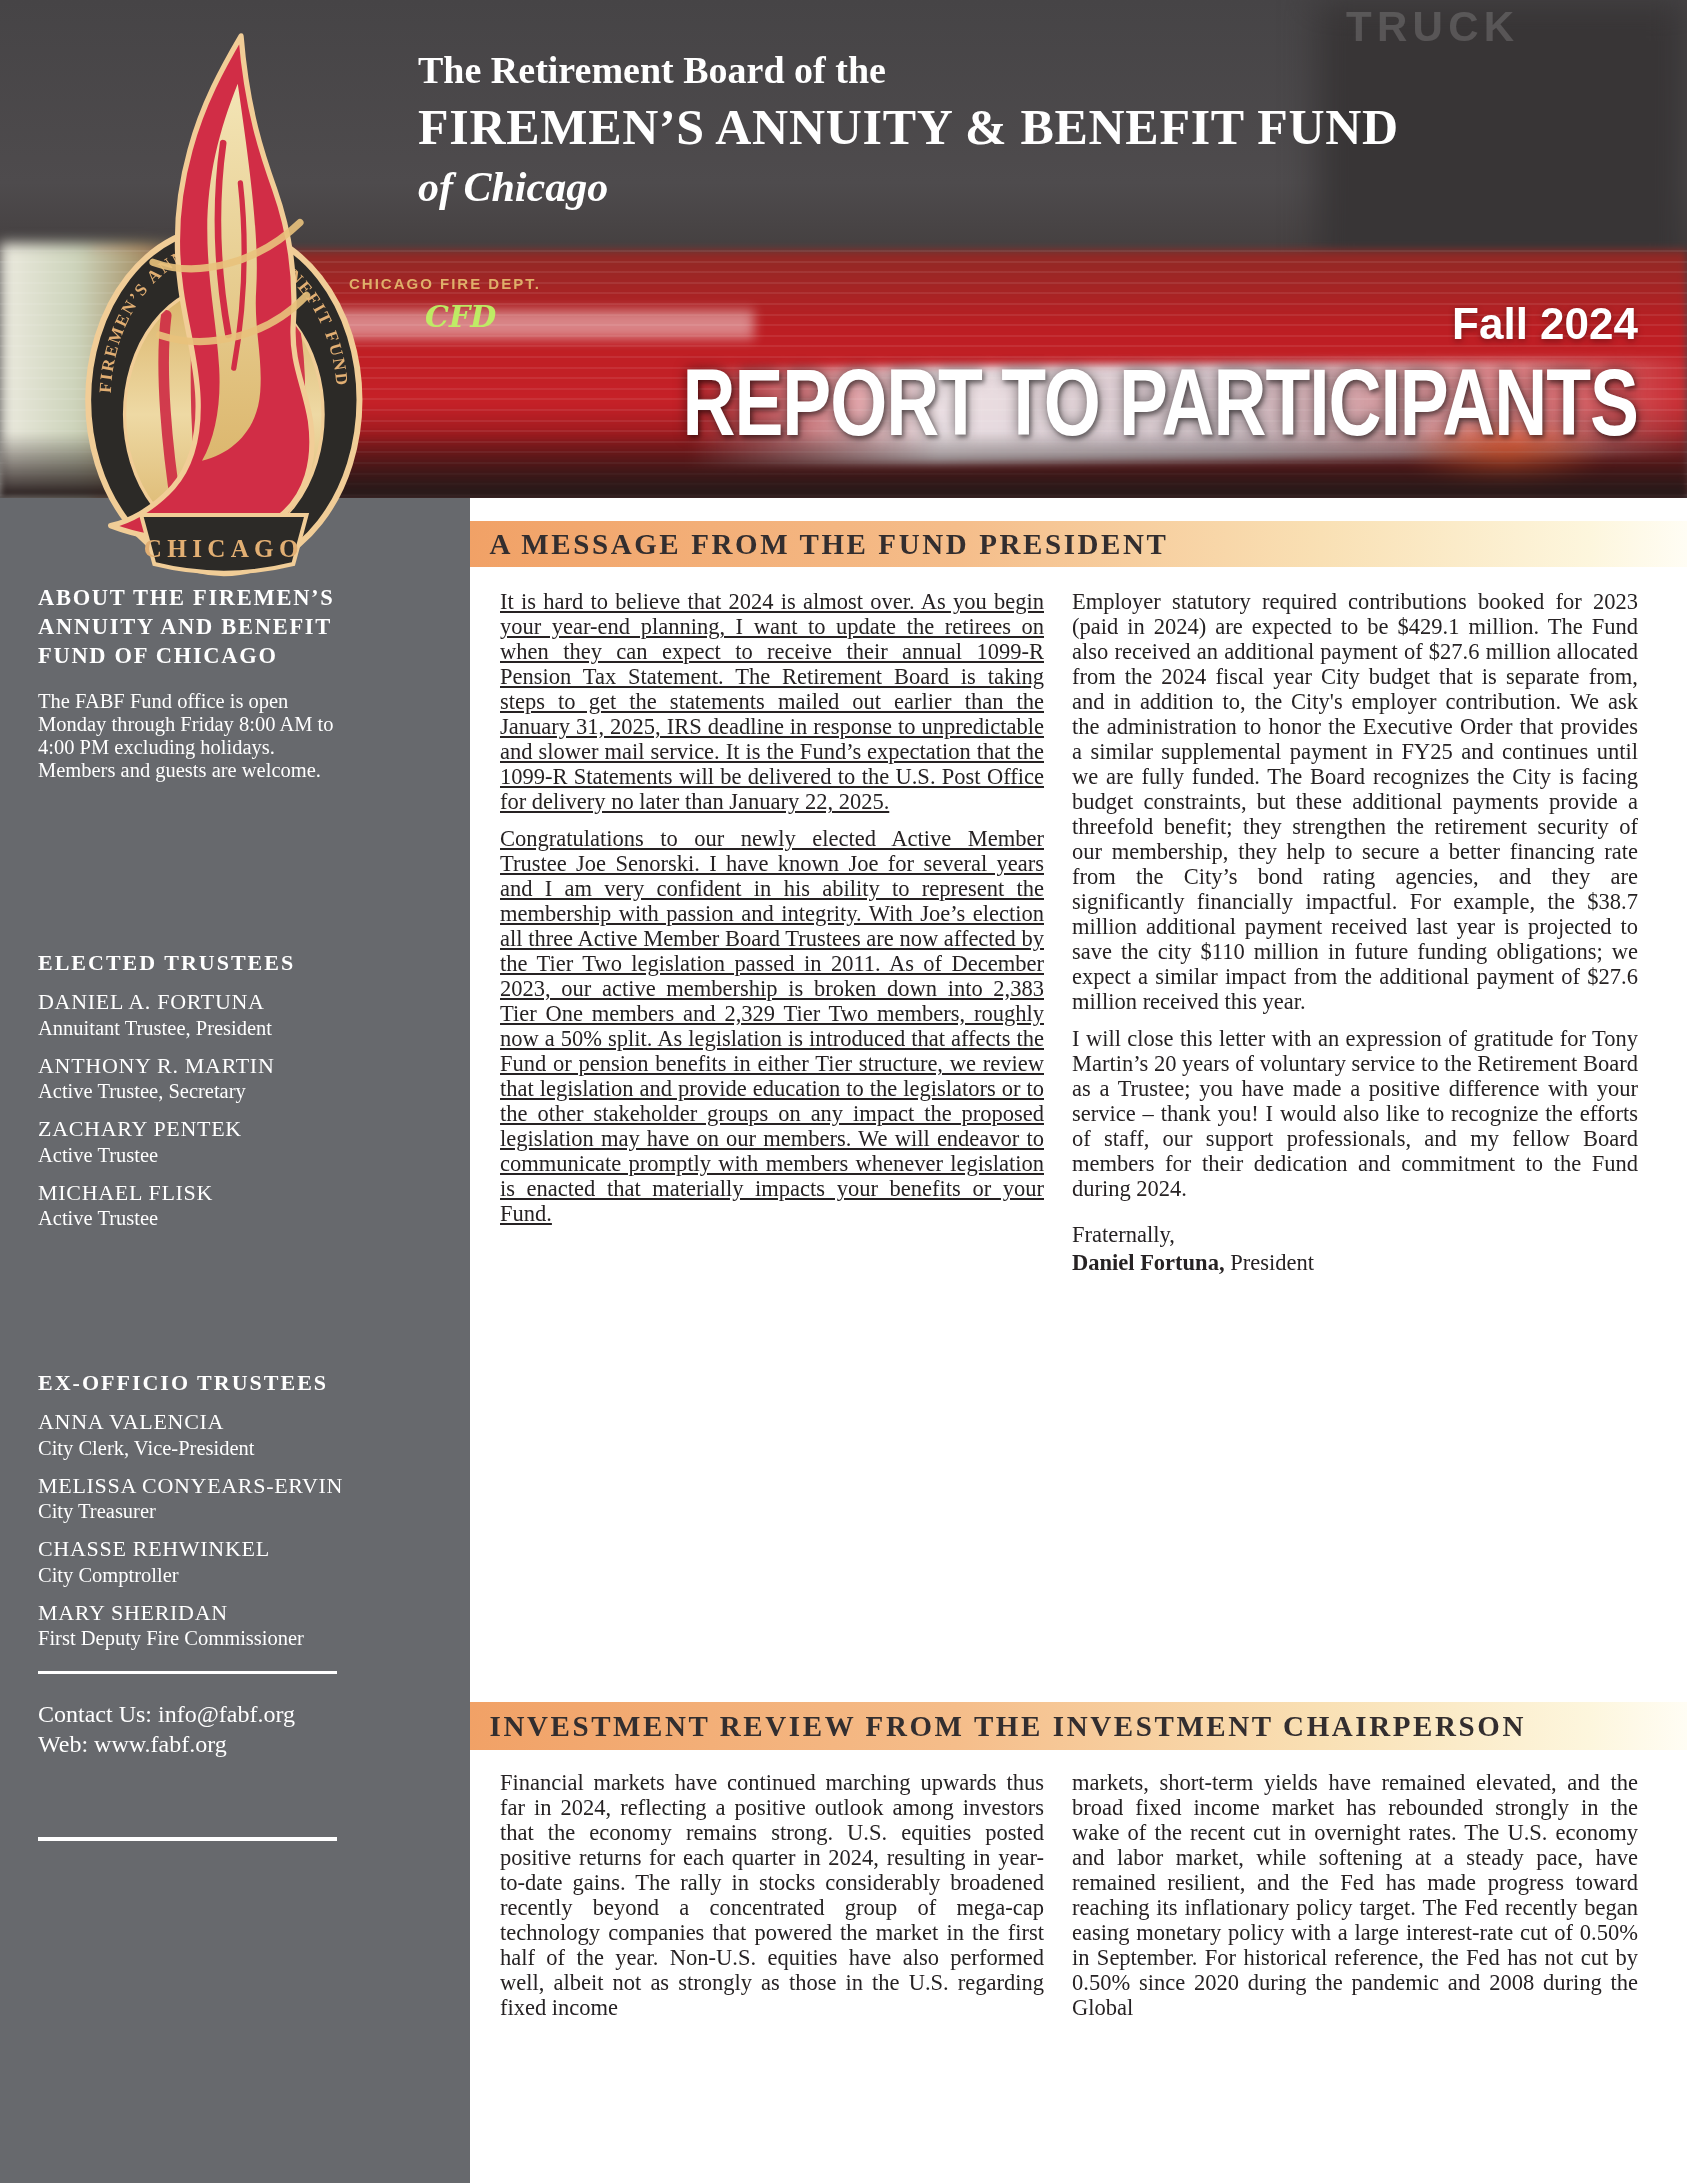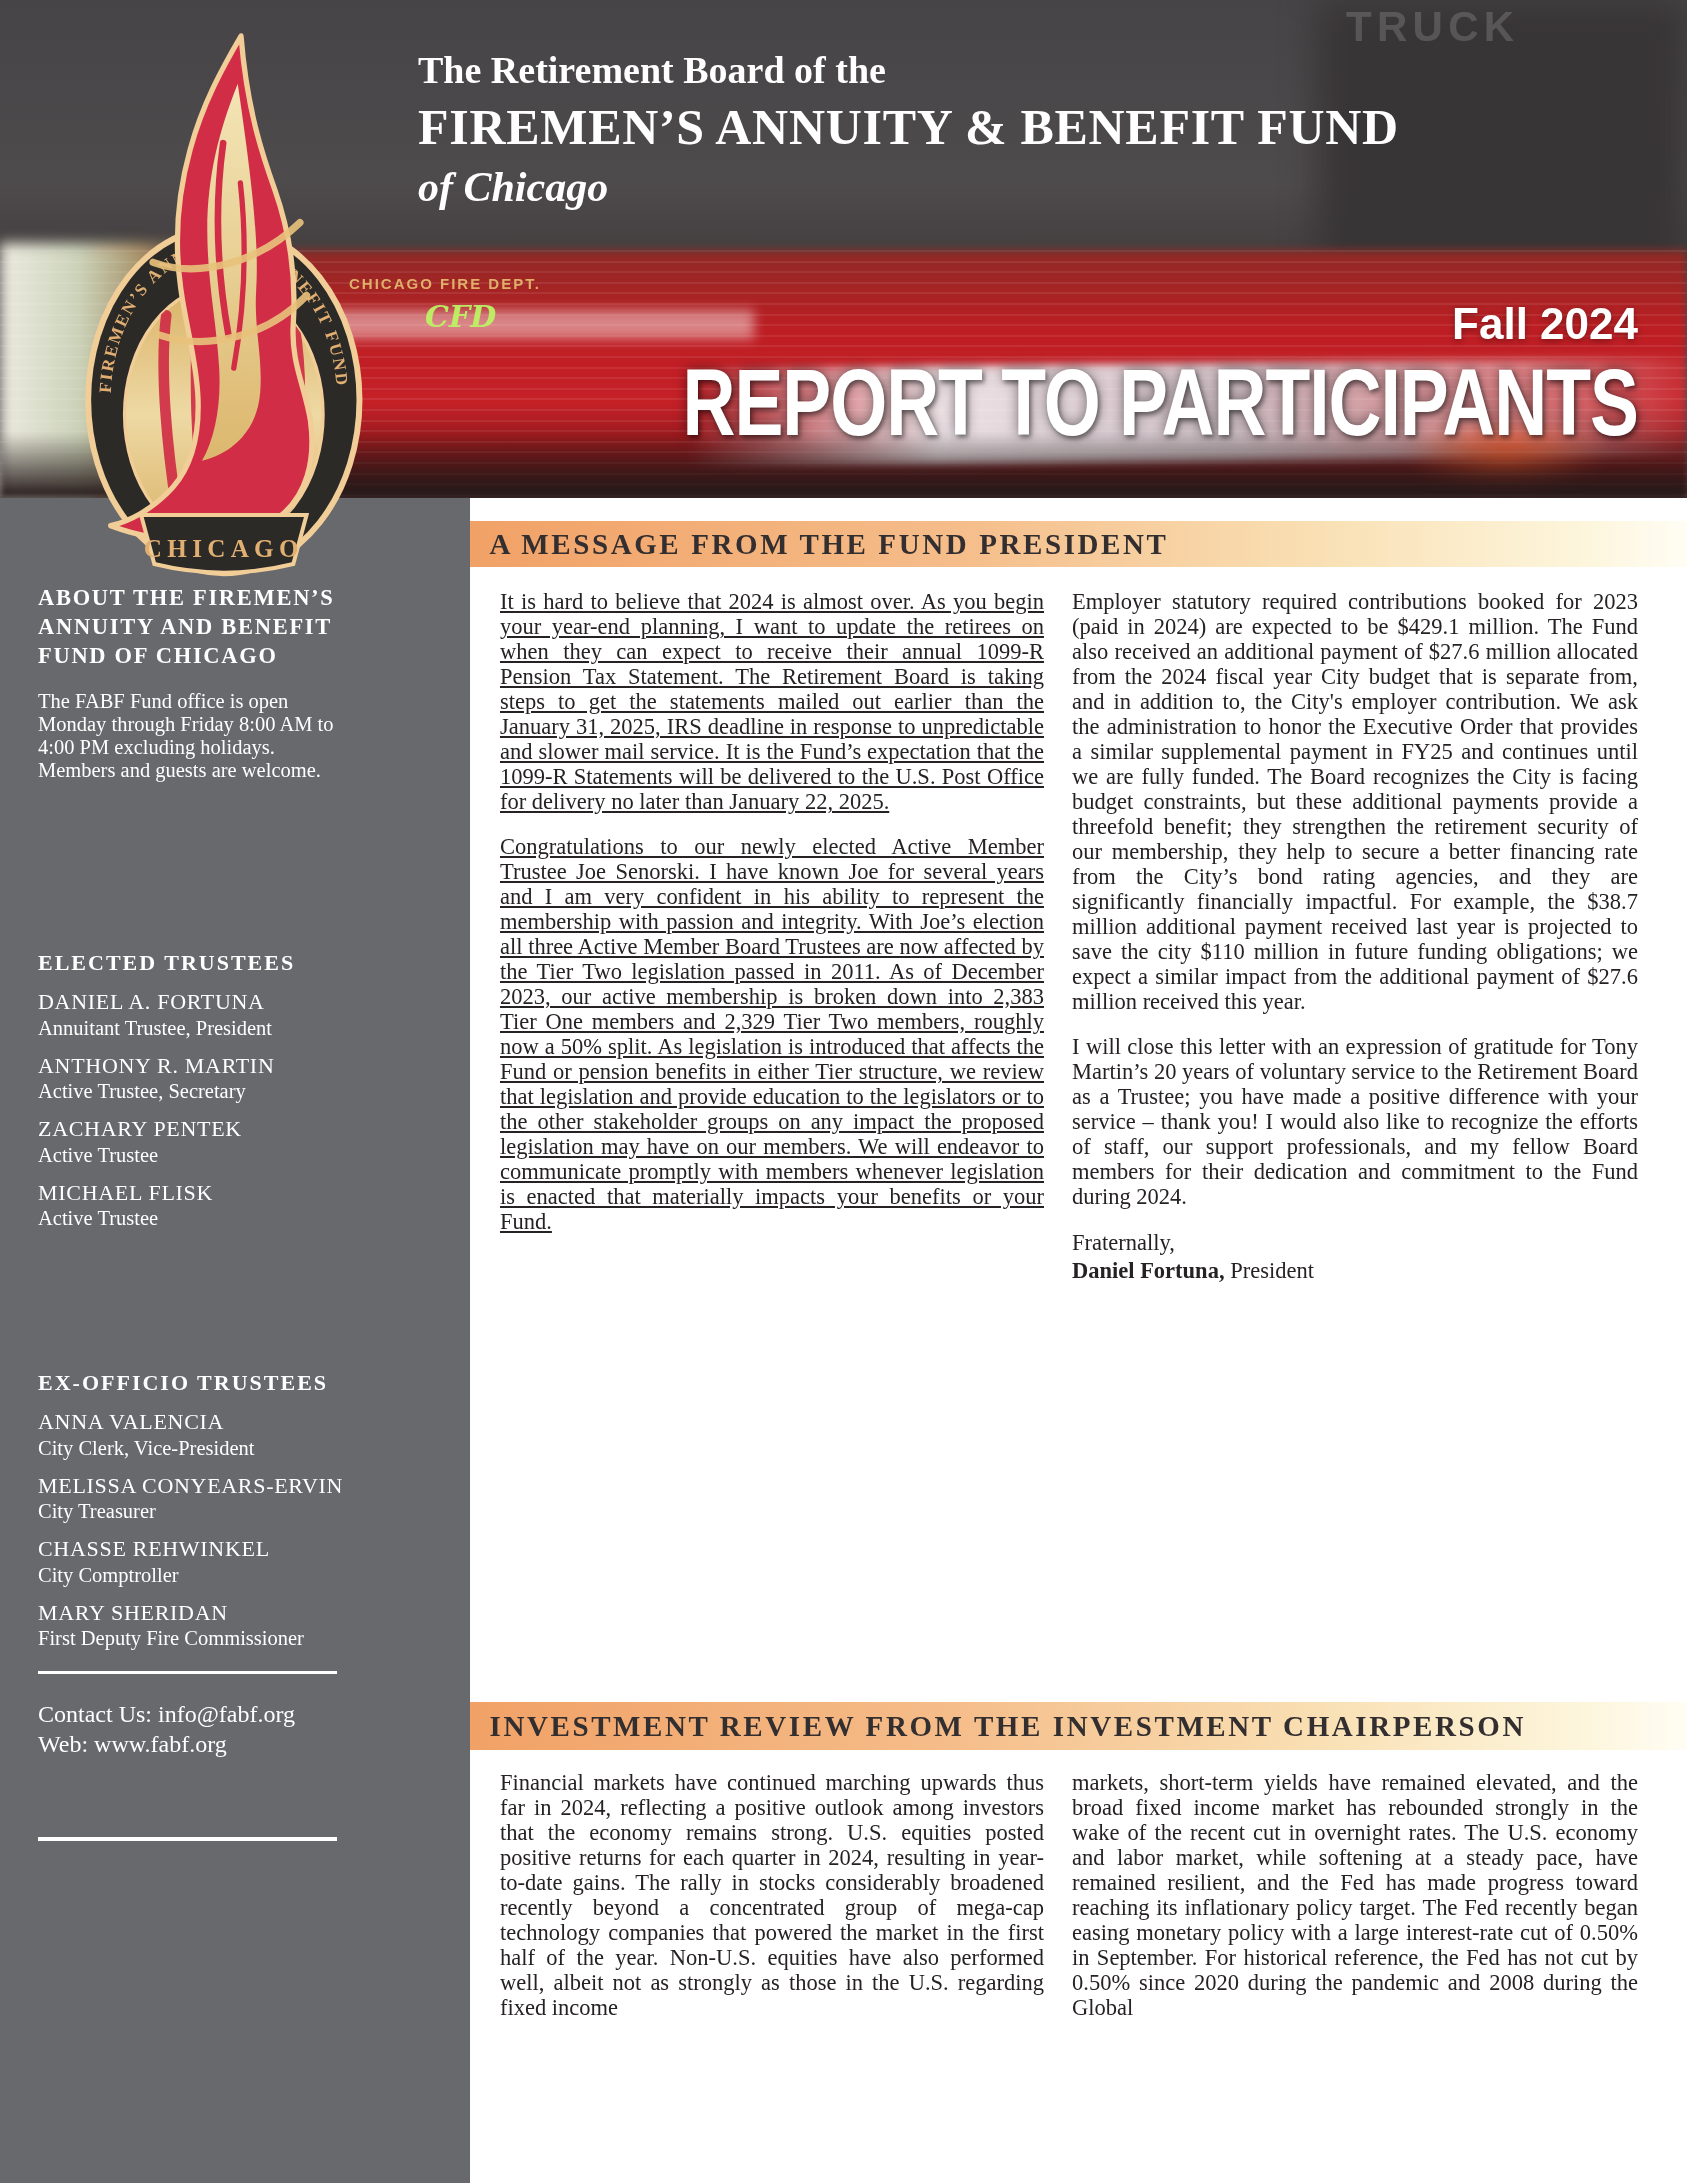--- a/index.html
+++ b/index.html
@@ -68,21 +68,21 @@
   
   .section-banner{position:absolute;left:467px;width:1220px;display:flex;align-items:center;box-sizing:border-box;
      padding-left:22.5px;color:#332e2f;font-weight:bold;font-size:29px;letter-spacing:2.6px;
      background:linear-gradient(90deg,#f1a166 0%,#f5bd8a 40%,#f9e0b4 70%,#fdf6dd 92%,#fffdf4 100%);}
   .banner-president{top:521px;height:46px;}
   .banner-investment{top:1702px;height:48px;}
 
   
   .col{position:absolute;text-align:justify;font-size:22.5px;line-height:25px;color:#262223;}
   .col p{margin:0;}
-  .col p + p{margin-top:20px;}
+  .col p + p{margin-top:12px;}
   #pres-col1{left:500px;top:589px;width:544px;text-decoration:underline;}
   #pres-col2{left:1072px;top:589px;width:566px;}
   #inv-col1{left:500px;top:1770px;width:544px;}
   #inv-col2{left:1072px;top:1770px;width:566px;}
   .closing{margin-top:20px;text-align:left;line-height:28px;}
   .closing .sig-name{font-weight:bold;}
 </style>
 </head>
 <body>
 

